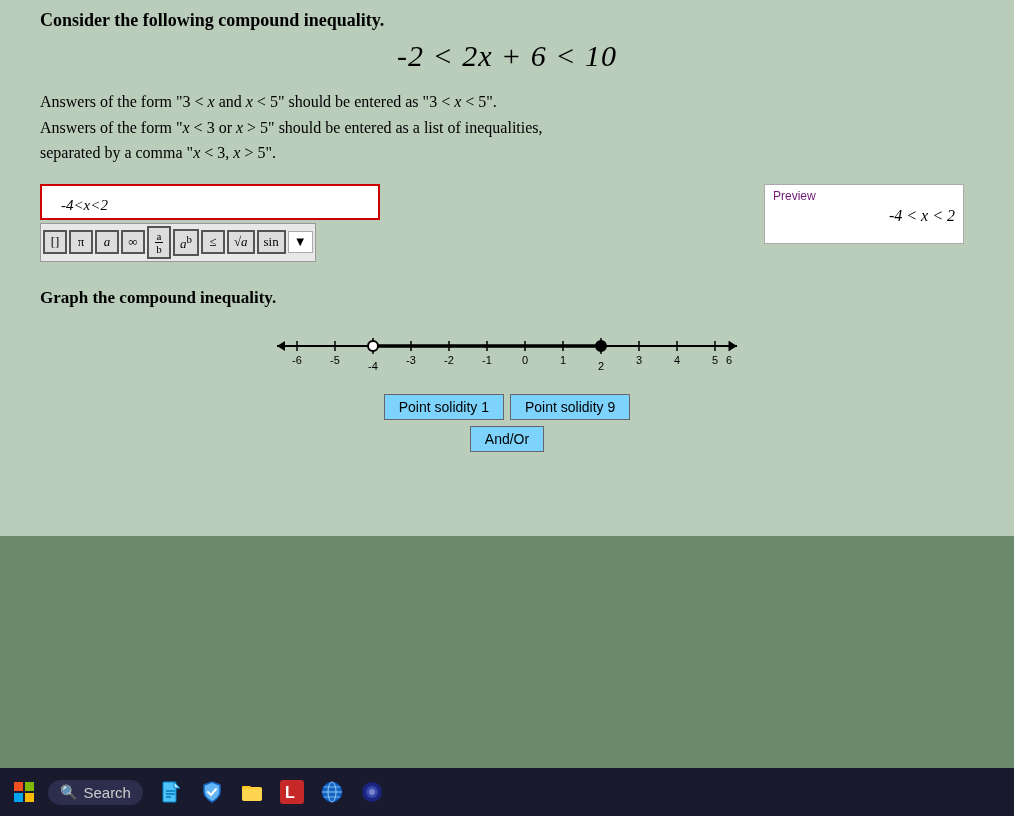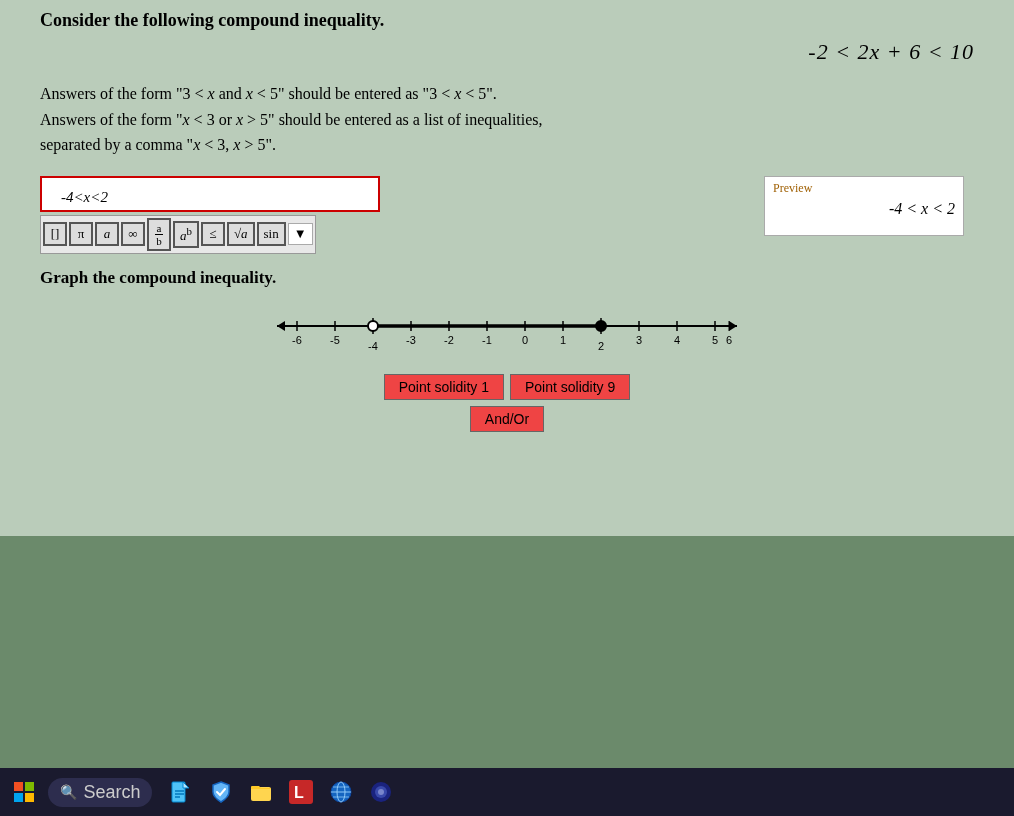--- a/index.html
+++ b/index.html
@@ -27,22 +27,22 @@
       color: #000;
     }
 
     .intro-text {
       font-size: 18px;
       font-weight: bold;
       margin-bottom: 8px;
     }
 
     .compound-inequality {
-      text-align: right;
-      font-size: 22px;
+      text-align: center;
+      font-size: 30px;
       font-style: italic;
       margin: 8px 0 16px 0;
       letter-spacing: 1px;
     }
 
     .solve-text {
       font-size: 17px;
       margin-bottom: 14px;
     }
 
@@ -120,33 +120,33 @@
       border: 1px solid #aaa;
       background: white;
       width: 200px;
       min-height: 60px;
       padding: 4px 8px;
       font-size: 14px;
     }
 
     .preview-label {
       font-size: 12px;
-      color: #a16207;
-      font-family: Liberation Serif, serif;
+      color: #701a75;
+      font-family: Liberation Sans, sans-serif;
     }
 
     .preview-math {
       font-size: 16px;
       font-style: italic;
       margin-top: 4px;
       text-align: right;
     }
 
     .graph-section {
-      margin-top: 14px;
+      margin-top: 26px;
     }
 
     .graph-label {
       font-size: 17px;
       font-weight: bold;
       margin-bottom: 20px;
     }
 
     .number-line-container {
       display: flex;
@@ -167,21 +167,21 @@
       margin-top: 8px;
     }
 
     .graph-btn-row {
       display: flex;
       gap: 6px;
     }
 
     .graph-btn {
       border: 1px solid #666;
-      background: #ef4444;
+      background: #7dd3fc;
       padding: 4px 14px;
       font-size: 14px;
       font-family: Arial, sans-serif;
       cursor: pointer;
     }
 
     
     .taskbar {
       position: absolute;
       bottom: 0;
@@ -232,21 +232,21 @@
       cursor: pointer;
     }
 
     .search-icon-tb {
       color: #ccc;
       font-size: 14px;
     }
 
     .search-label-tb {
       color: #ccc;
-      font-size: 18px;
+      font-size: 15px;
       font-family: Arial, sans-serif;
     }
 
     .taskbar-icons {
       display: flex;
       align-items: center;
       gap: 10px;
       margin-left: 6px;
     }
 

